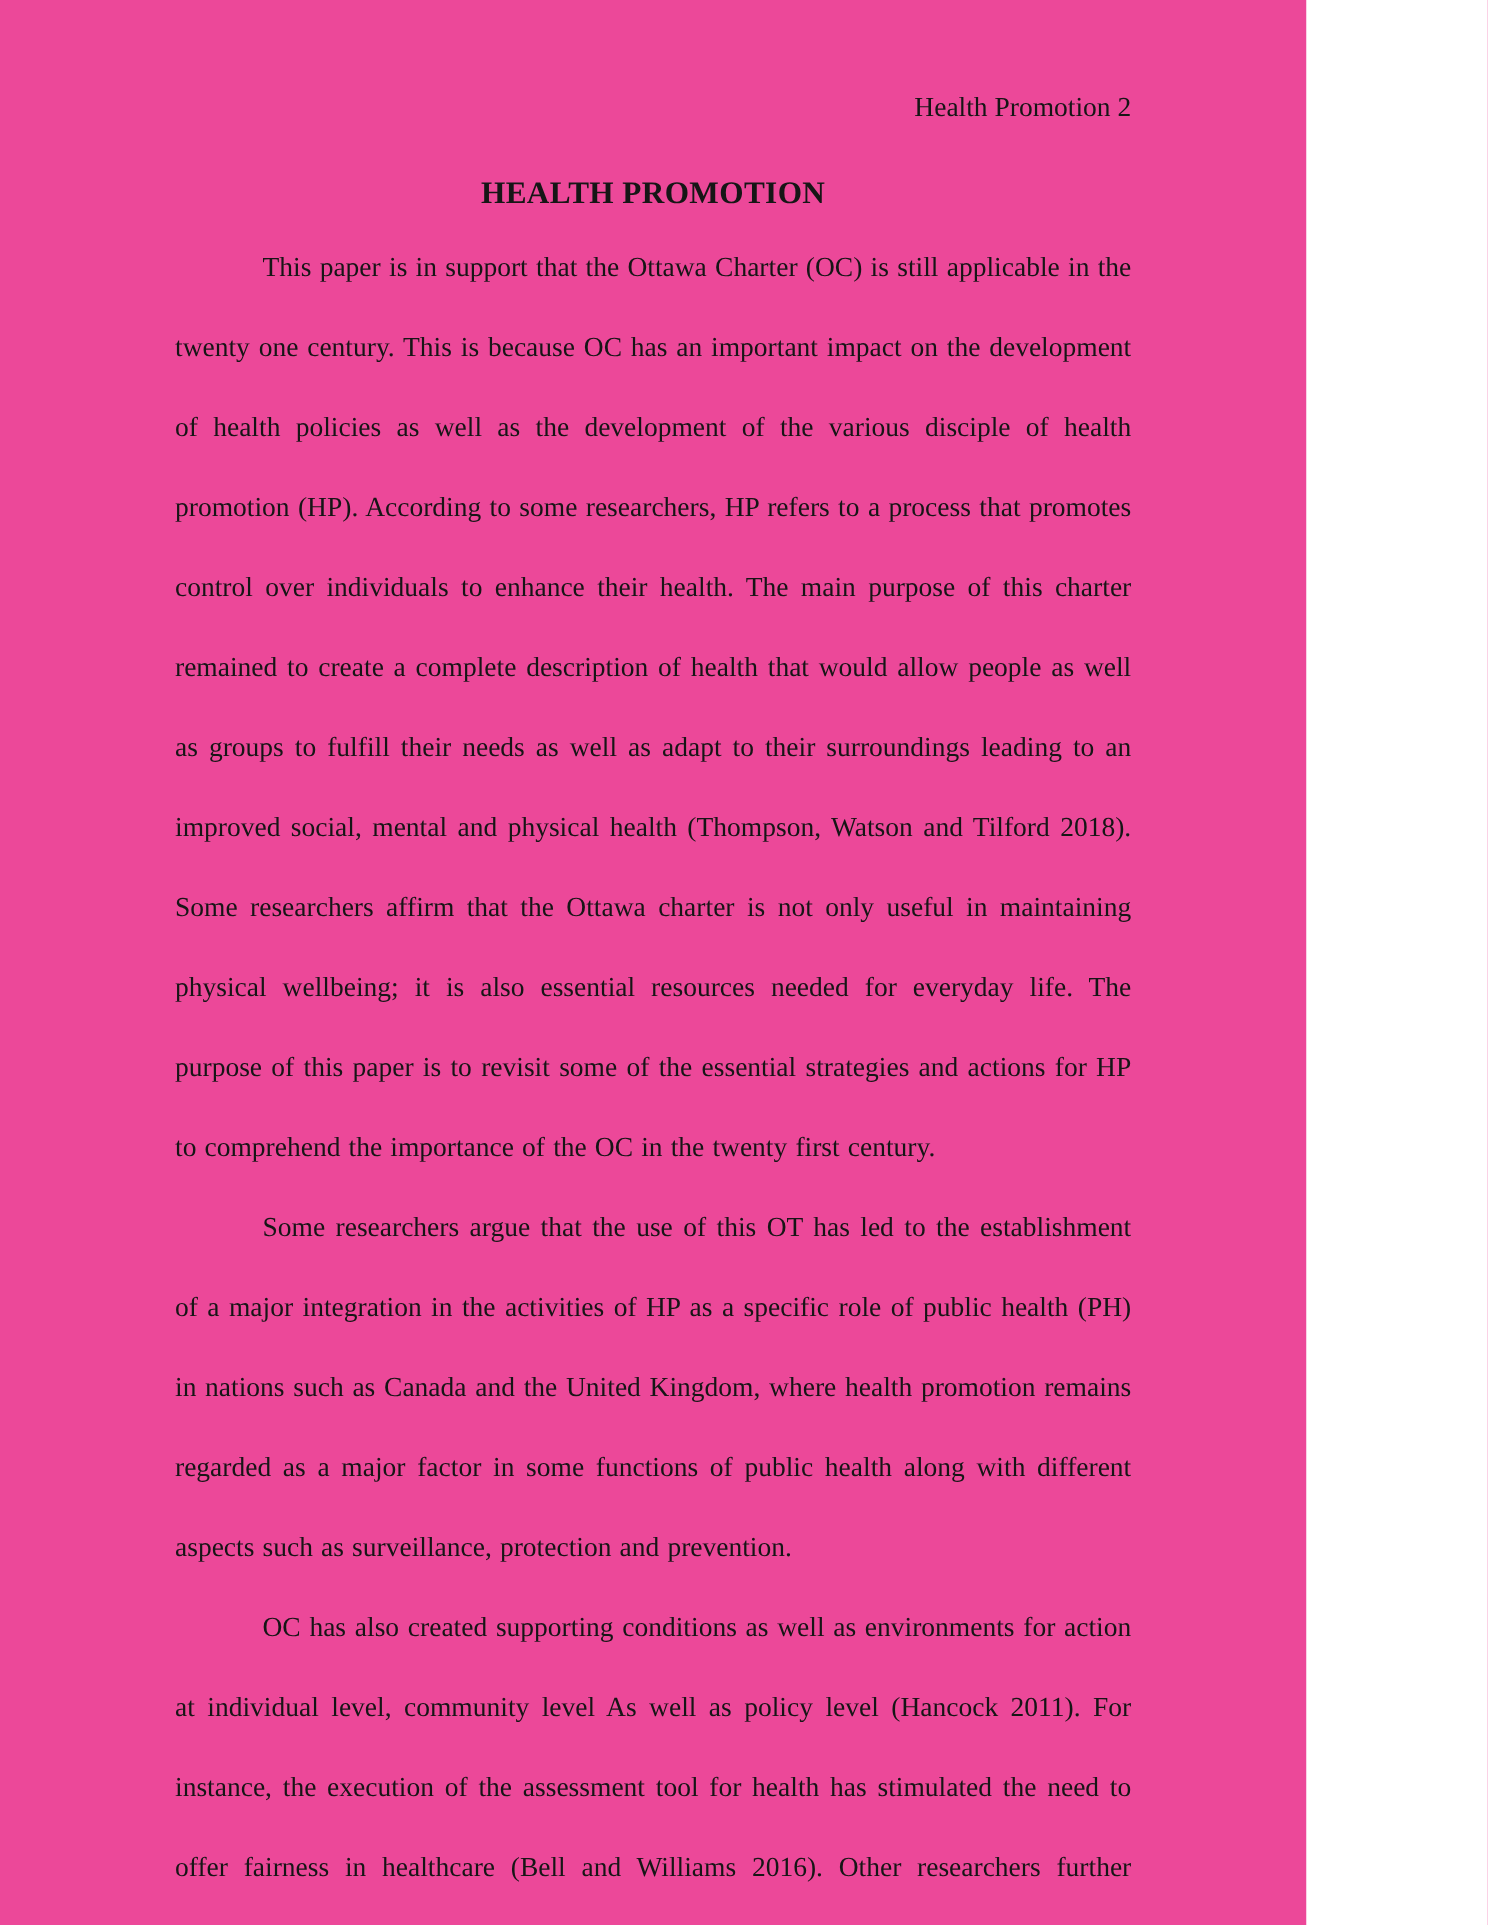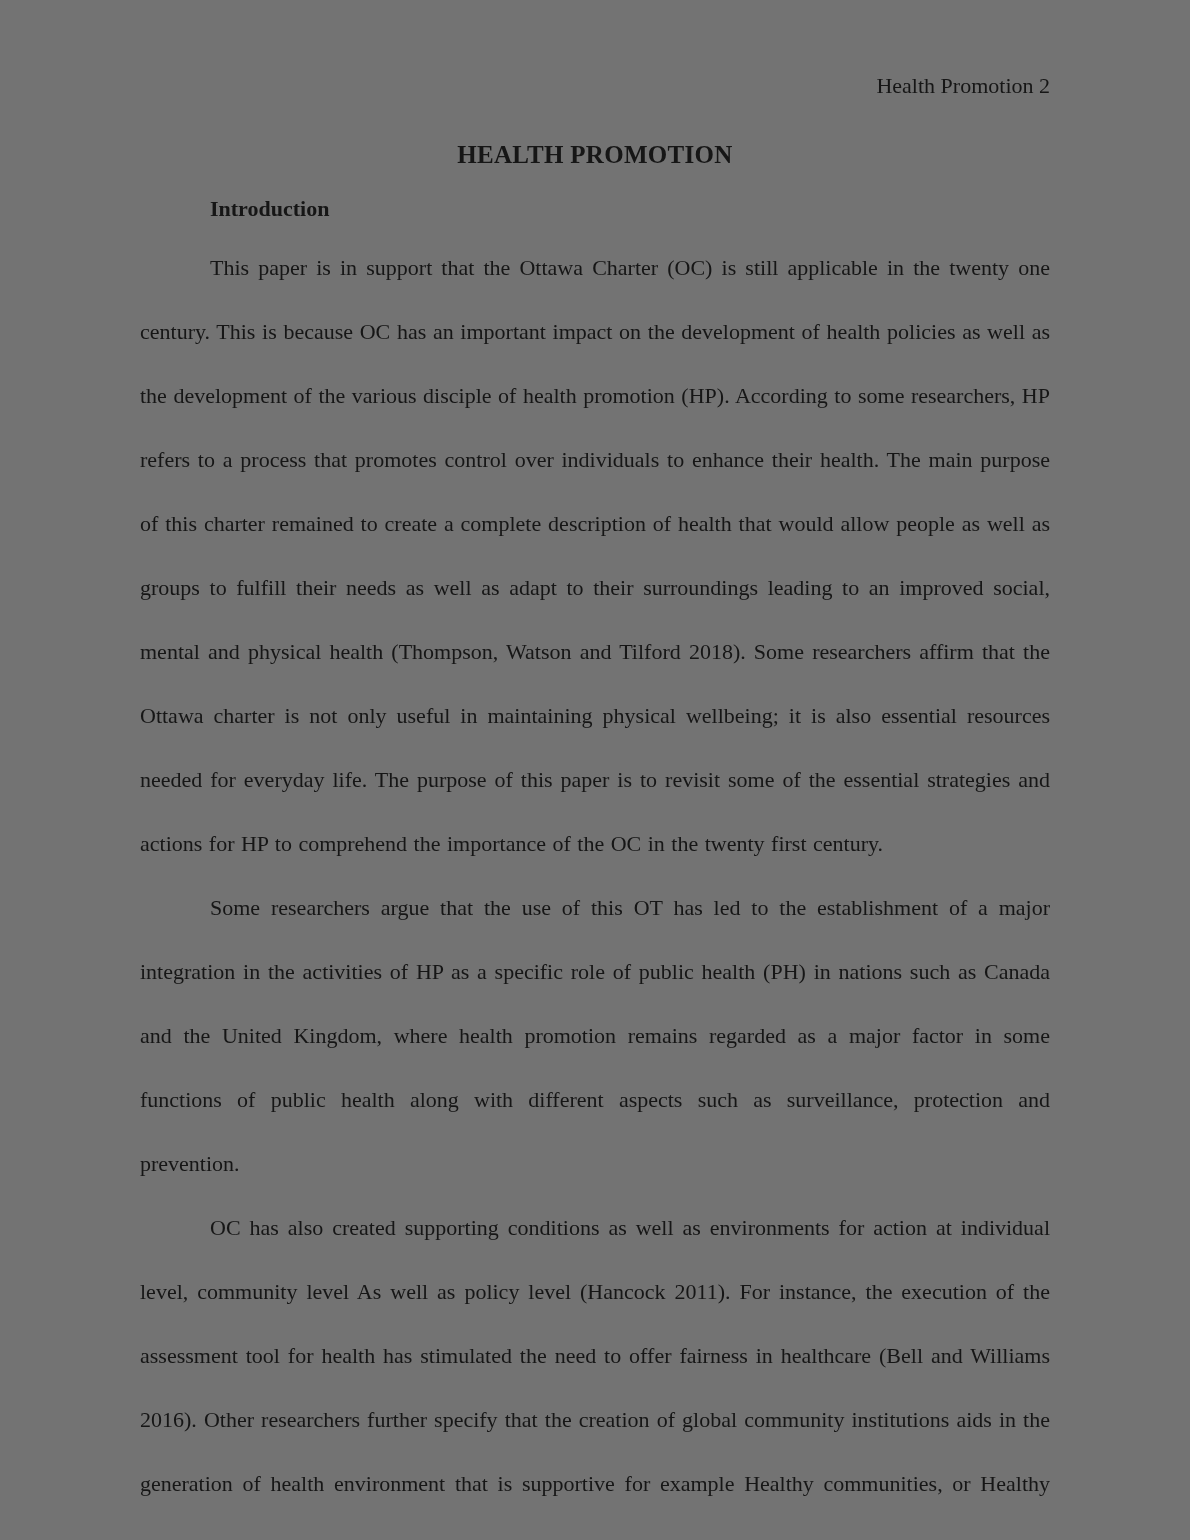--- a/index.html
+++ b/index.html
@@ -2,24 +2,24 @@
 <html><head>
   <meta charset="utf-8">
   <style>
     html, body {
       margin: 0;
       padding: 0;
       background: #ffffff;
     }
     .page {
       position: relative;
-      width: 1190px;
+      width: 1045px;
       height: 1540px;
       box-sizing: border-box;
-      background: #737373;
+      background: #ec4899;
       padding: 70px 140px 67px 140px;
       font-family: "Liberation Serif", serif;
       font-size: 22px;
       color: #161616;
       overflow: hidden;
     }
     .running-header {
       text-align: right;
       line-height: 32px;
       margin: 0 0 26px 0;
@@ -50,21 +50,20 @@
   </style>
 </head>
 <body>
 
 <div class="page">
 
   <div class="running-header">Health Promotion 2</div>
 
   <h1 class="doc-title">HEALTH PROMOTION</h1>
 
-  <h2 class="section-heading">Introduction</h2>
 
   <p class="para">This paper is in support that the Ottawa Charter (OC) is still applicable in the twenty one century. This is because OC has an important impact on the development of health policies as well as the development of the various disciple of health promotion (HP). According to some researchers, HP refers to a process that promotes control over individuals to enhance their health. The main purpose of this charter remained to create a complete description of health that would allow people as well as groups to fulfill their needs as well as adapt to their surroundings leading to an improved social, mental and physical health (Thompson, Watson and Tilford 2018). Some researchers affirm that the Ottawa charter is not only useful in maintaining physical wellbeing; it is also essential resources needed for everyday life. The purpose of this paper is to revisit some of the essential strategies and actions for HP to comprehend the importance of the OC in the twenty first century.</p>
 
   <p class="para">Some researchers argue that the use of this OT has led to the establishment of a major integration in the activities of HP as a specific role of public health (PH) in nations such as Canada and the United Kingdom, where health promotion remains regarded as a major factor in some functions of public health along with different aspects such as surveillance, protection and prevention.</p>
 
   <p class="para">OC has also created supporting conditions as well as environments for action at individual level, community level As well as policy level (Hancock 2011). For instance, the execution of the assessment tool for health has stimulated the need to offer fairness in healthcare (Bell and Williams 2016). Other researchers further specify that the creation of global community institutions aids in the generation of health environment that is supportive for example Healthy communities, or Healthy Municipalities in the Americas.</p>
 
 </div>
 
 </body></html>

